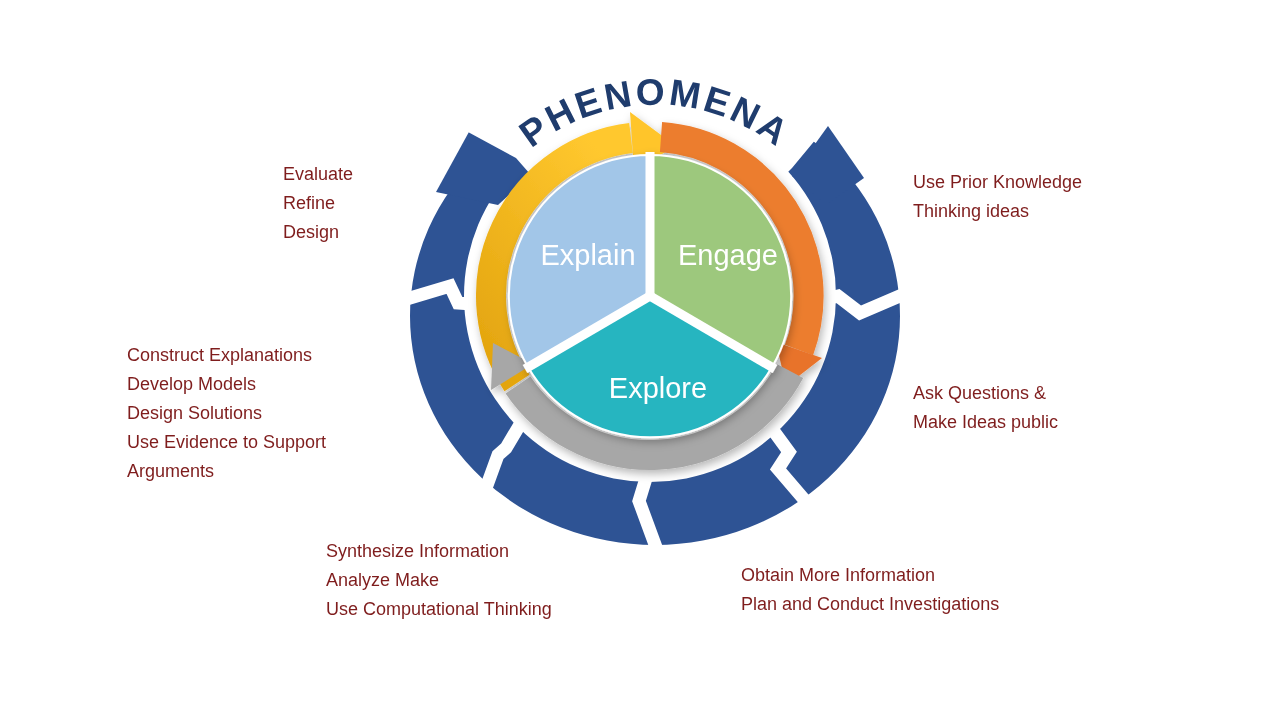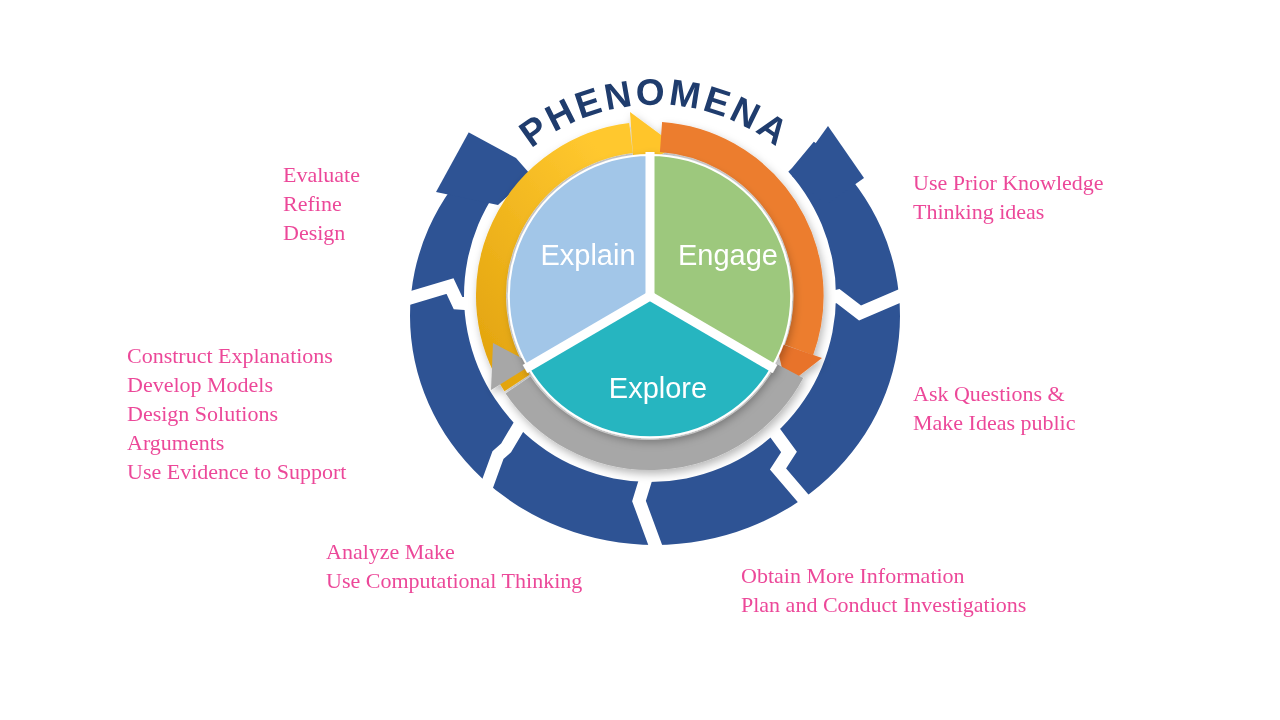--- a/index.html
+++ b/index.html
@@ -2,22 +2,22 @@
 <html><head>
 <meta charset="utf-8">
 <style>
   html,body{margin:0;padding:0;background:#ffffff;}
   #stage{
     position:relative;width:1280px;height:720px;background:#ffffff;
     overflow:hidden;font-family:"Liberation Sans", sans-serif;
   }
   #diagram-svg{position:absolute;left:0;top:0;}
   .note{
-    position:absolute;color:#ec4899;font-size:22px;line-height:29px;
-    font-family:Liberation Serif, serif;white-space:nowrap;
+    position:absolute;color:#7f1d1d;font-size:18px;line-height:29px;
+    font-family:Liberation Sans, sans-serif;white-space:nowrap;
   }
   .note div{min-height:29px;}
   .wedge-label{
     fill:#ffffff;font-size:29px;font-family:"Liberation Sans", sans-serif;
   }
   .phen{
     fill:#1F3C6D;font-size:37px;font-weight:bold;letter-spacing:3px;
     font-family:"Liberation Sans", sans-serif;
   }
 </style>
@@ -88,25 +88,26 @@
   <div class="note" style="left:283px;top:160px">
     <div>Evaluate</div>
     <div>Refine</div>
     <div>Design</div>
   </div>
 
   <div class="note" style="left:127px;top:341px">
     <div>Construct Explanations</div>
     <div>Develop Models</div>
     <div>Design Solutions</div>
+    <div>Use Evidence to Support</div>
     <div>Arguments</div>
-    <div>Use Evidence to Support</div>
   </div>
 
   <div class="note" style="left:326px;top:537px">
+    <div>Synthesize Information</div>
     <div>Analyze Make</div>
     <div>Use Computational Thinking</div>
   </div>
 
   <div class="note" style="left:913px;top:168px">
     <div>Use Prior Knowledge</div>
     <div>Thinking ideas</div>
   </div>
 
   <div class="note" style="left:913px;top:379px">

